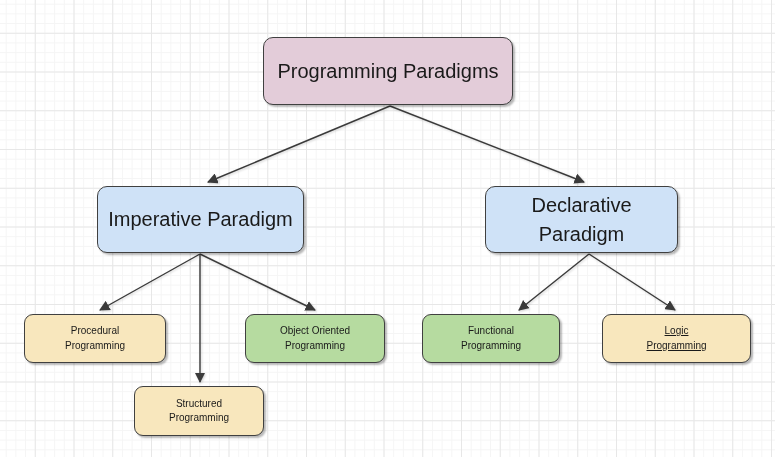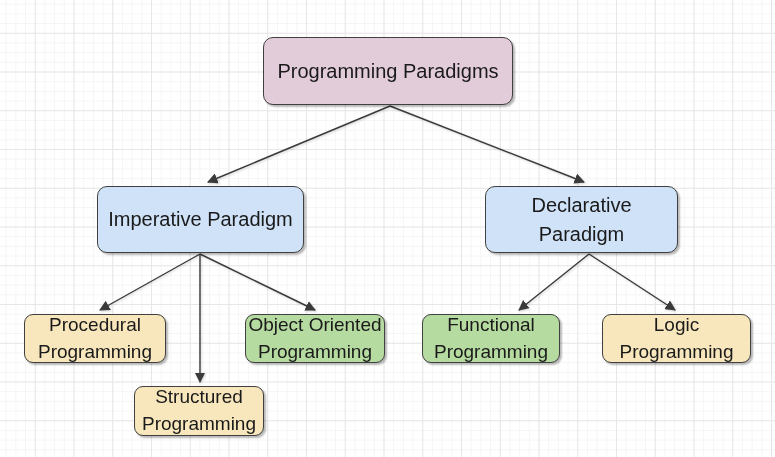--- a/index.html
+++ b/index.html
@@ -37,21 +37,21 @@
     align-items: center;
     justify-content: center;
     text-align: center;
     color: #1a1a1a;
     box-shadow: 2px 2px 2px rgba(0,0,0,0.28);
     white-space: pre-line;
     line-height: 1.42;
   }
   .lvl1 { font-size: 20px; }
   .lvl2 { font-size: 20px; }
-  .lvl3 { font-size: 19px; border-radius: 9px; }
+  .lvl3 { font-size: 10px; border-radius: 9px; }
 
   #n-root    { left: 263px; top: 37px;  width: 250px; height: 68px; }
   #n-imp     { left: 97px;  top: 186px; width: 207px; height: 67px; }
   #n-dec     { left: 485px; top: 186px; width: 193px; height: 67px; }
   #n-proc    { left: 24px;  top: 314px; width: 142px; height: 49px; }
   #n-oop     { left: 245px; top: 314px; width: 140px; height: 49px; }
   #n-struct  { left: 134px; top: 386px; width: 130px; height: 50px; }
   #n-func    { left: 422px; top: 314px; width: 138px; height: 49px; }
   #n-logic   { left: 602px; top: 314px; width: 149px; height: 49px; }
 </style>
@@ -79,16 +79,16 @@
   <div class="node lvl2" id="n-imp" style="background: rgb(207, 226, 247); border-color: rgb(64, 64, 64);">Imperative Paradigm</div>
   <div class="node lvl2" id="n-dec" style="background: rgb(207, 226, 247); border-color: rgb(64, 64, 64);">Declarative Paradigm</div>
   <div class="node lvl3" id="n-proc" style="background: rgb(248, 231, 189); border-color: rgb(64, 64, 64);">Procedural
 Programming</div>
   <div class="node lvl3" id="n-oop" style="background: rgb(182, 219, 160); border-color: rgb(64, 64, 64);">Object Oriented
 Programming</div>
   <div class="node lvl3" id="n-struct" style="background: rgb(248, 231, 189); border-color: rgb(64, 64, 64);">Structured
 Programming</div>
   <div class="node lvl3" id="n-func" style="background: rgb(182, 219, 160); border-color: rgb(64, 64, 64);">Functional
 Programming</div>
-  <div class="node lvl3" id="n-logic" style="background: rgb(248, 231, 189); border-color: rgb(64, 64, 64);">Logic
+  <div class="node lvl3" id="n-logic" style="background: rgb(248, 231, 189); border-color: rgb(64, 64, 64); text-decoration: underline;">Logic
 Programming</div>
 
 </div>
 
 </body></html>

